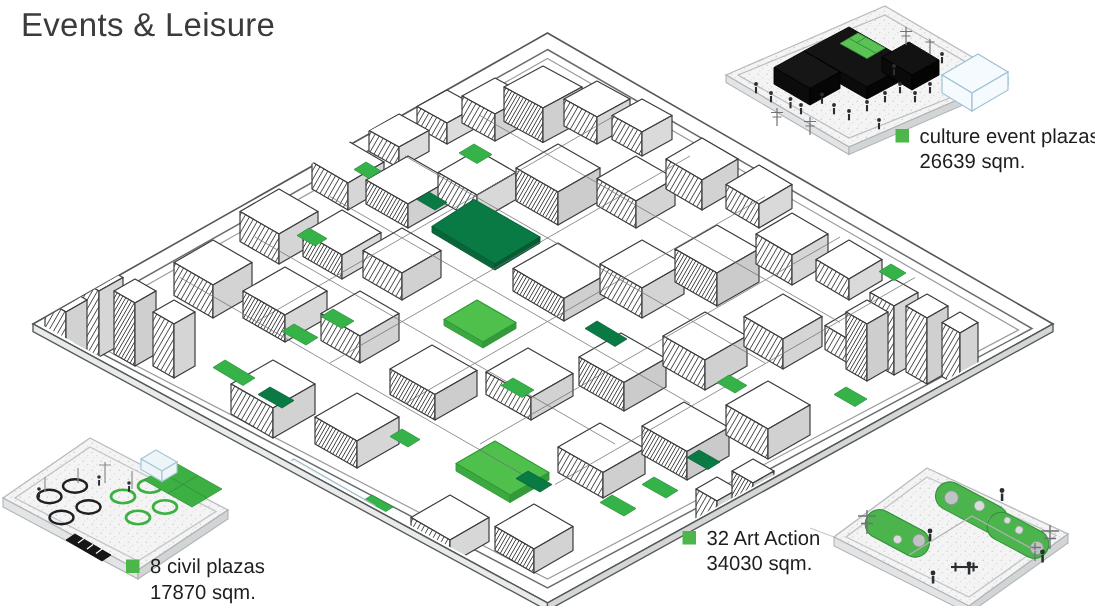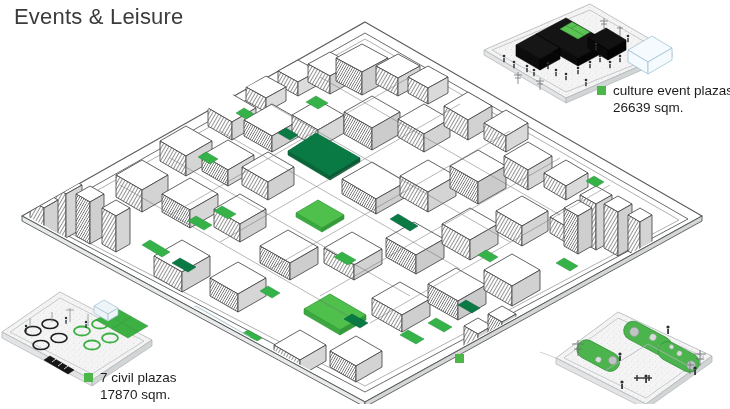--- a/index.html
+++ b/index.html
@@ -562,22 +562,26 @@
     <span class="swatch" style="background: rgb(76, 182, 72);"></span>
     <span class="lines">
       <span class="l1">culture event plazas</span>
       <span class="l2">26639 sqm.</span>
     </span>
   </div>
 
   <div class="legend legend-row" id="legend-civil">
     <span class="swatch" style="background: rgb(76, 182, 72);"></span>
     <span class="lines">
-      <span class="l1">7 civil plazas</span>
+      <span class="l1">8 civil plazas</span>
       <span class="l2">17870 sqm.</span>
     </span>
   </div>
 
   <div class="legend legend-row" id="legend-art">
     <span class="swatch" style="background: rgb(76, 182, 72);"></span>
+    <span class="lines">
+      <span class="l1">32 Art Action</span>
+      <span class="l2">34030 sqm.</span>
+    </span>
   </div>
 
 </div>
 
 </body></html>

